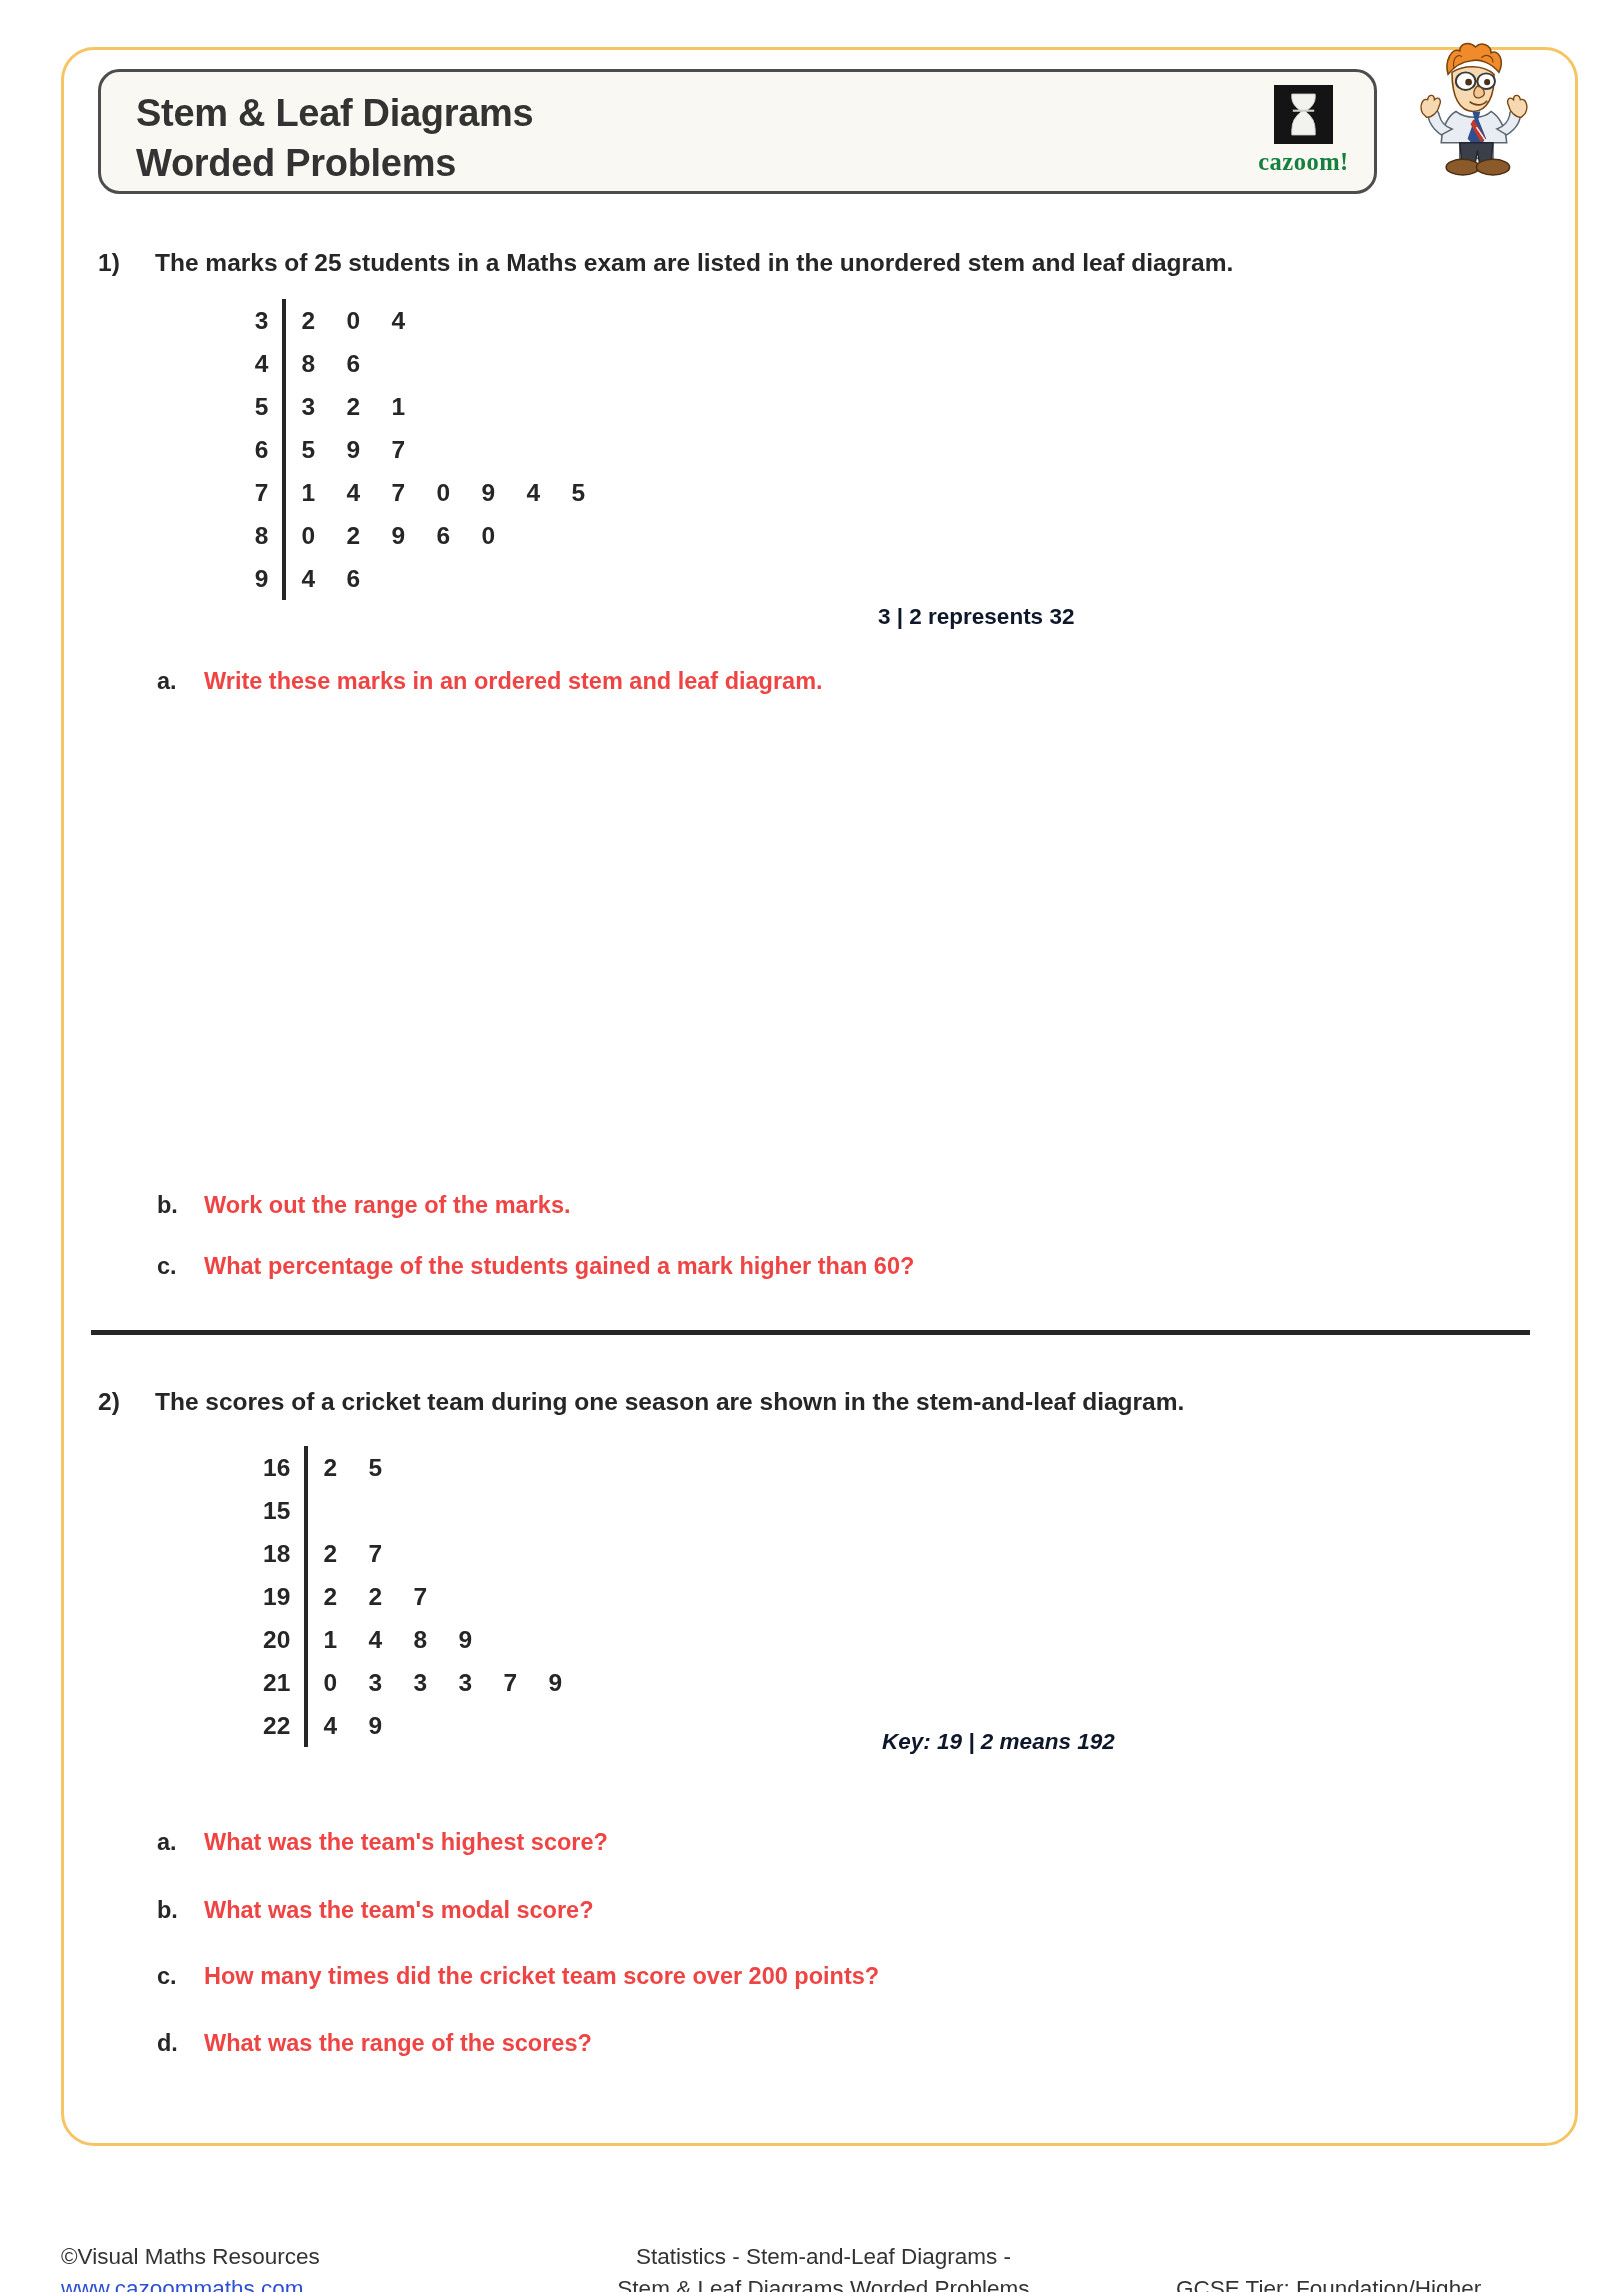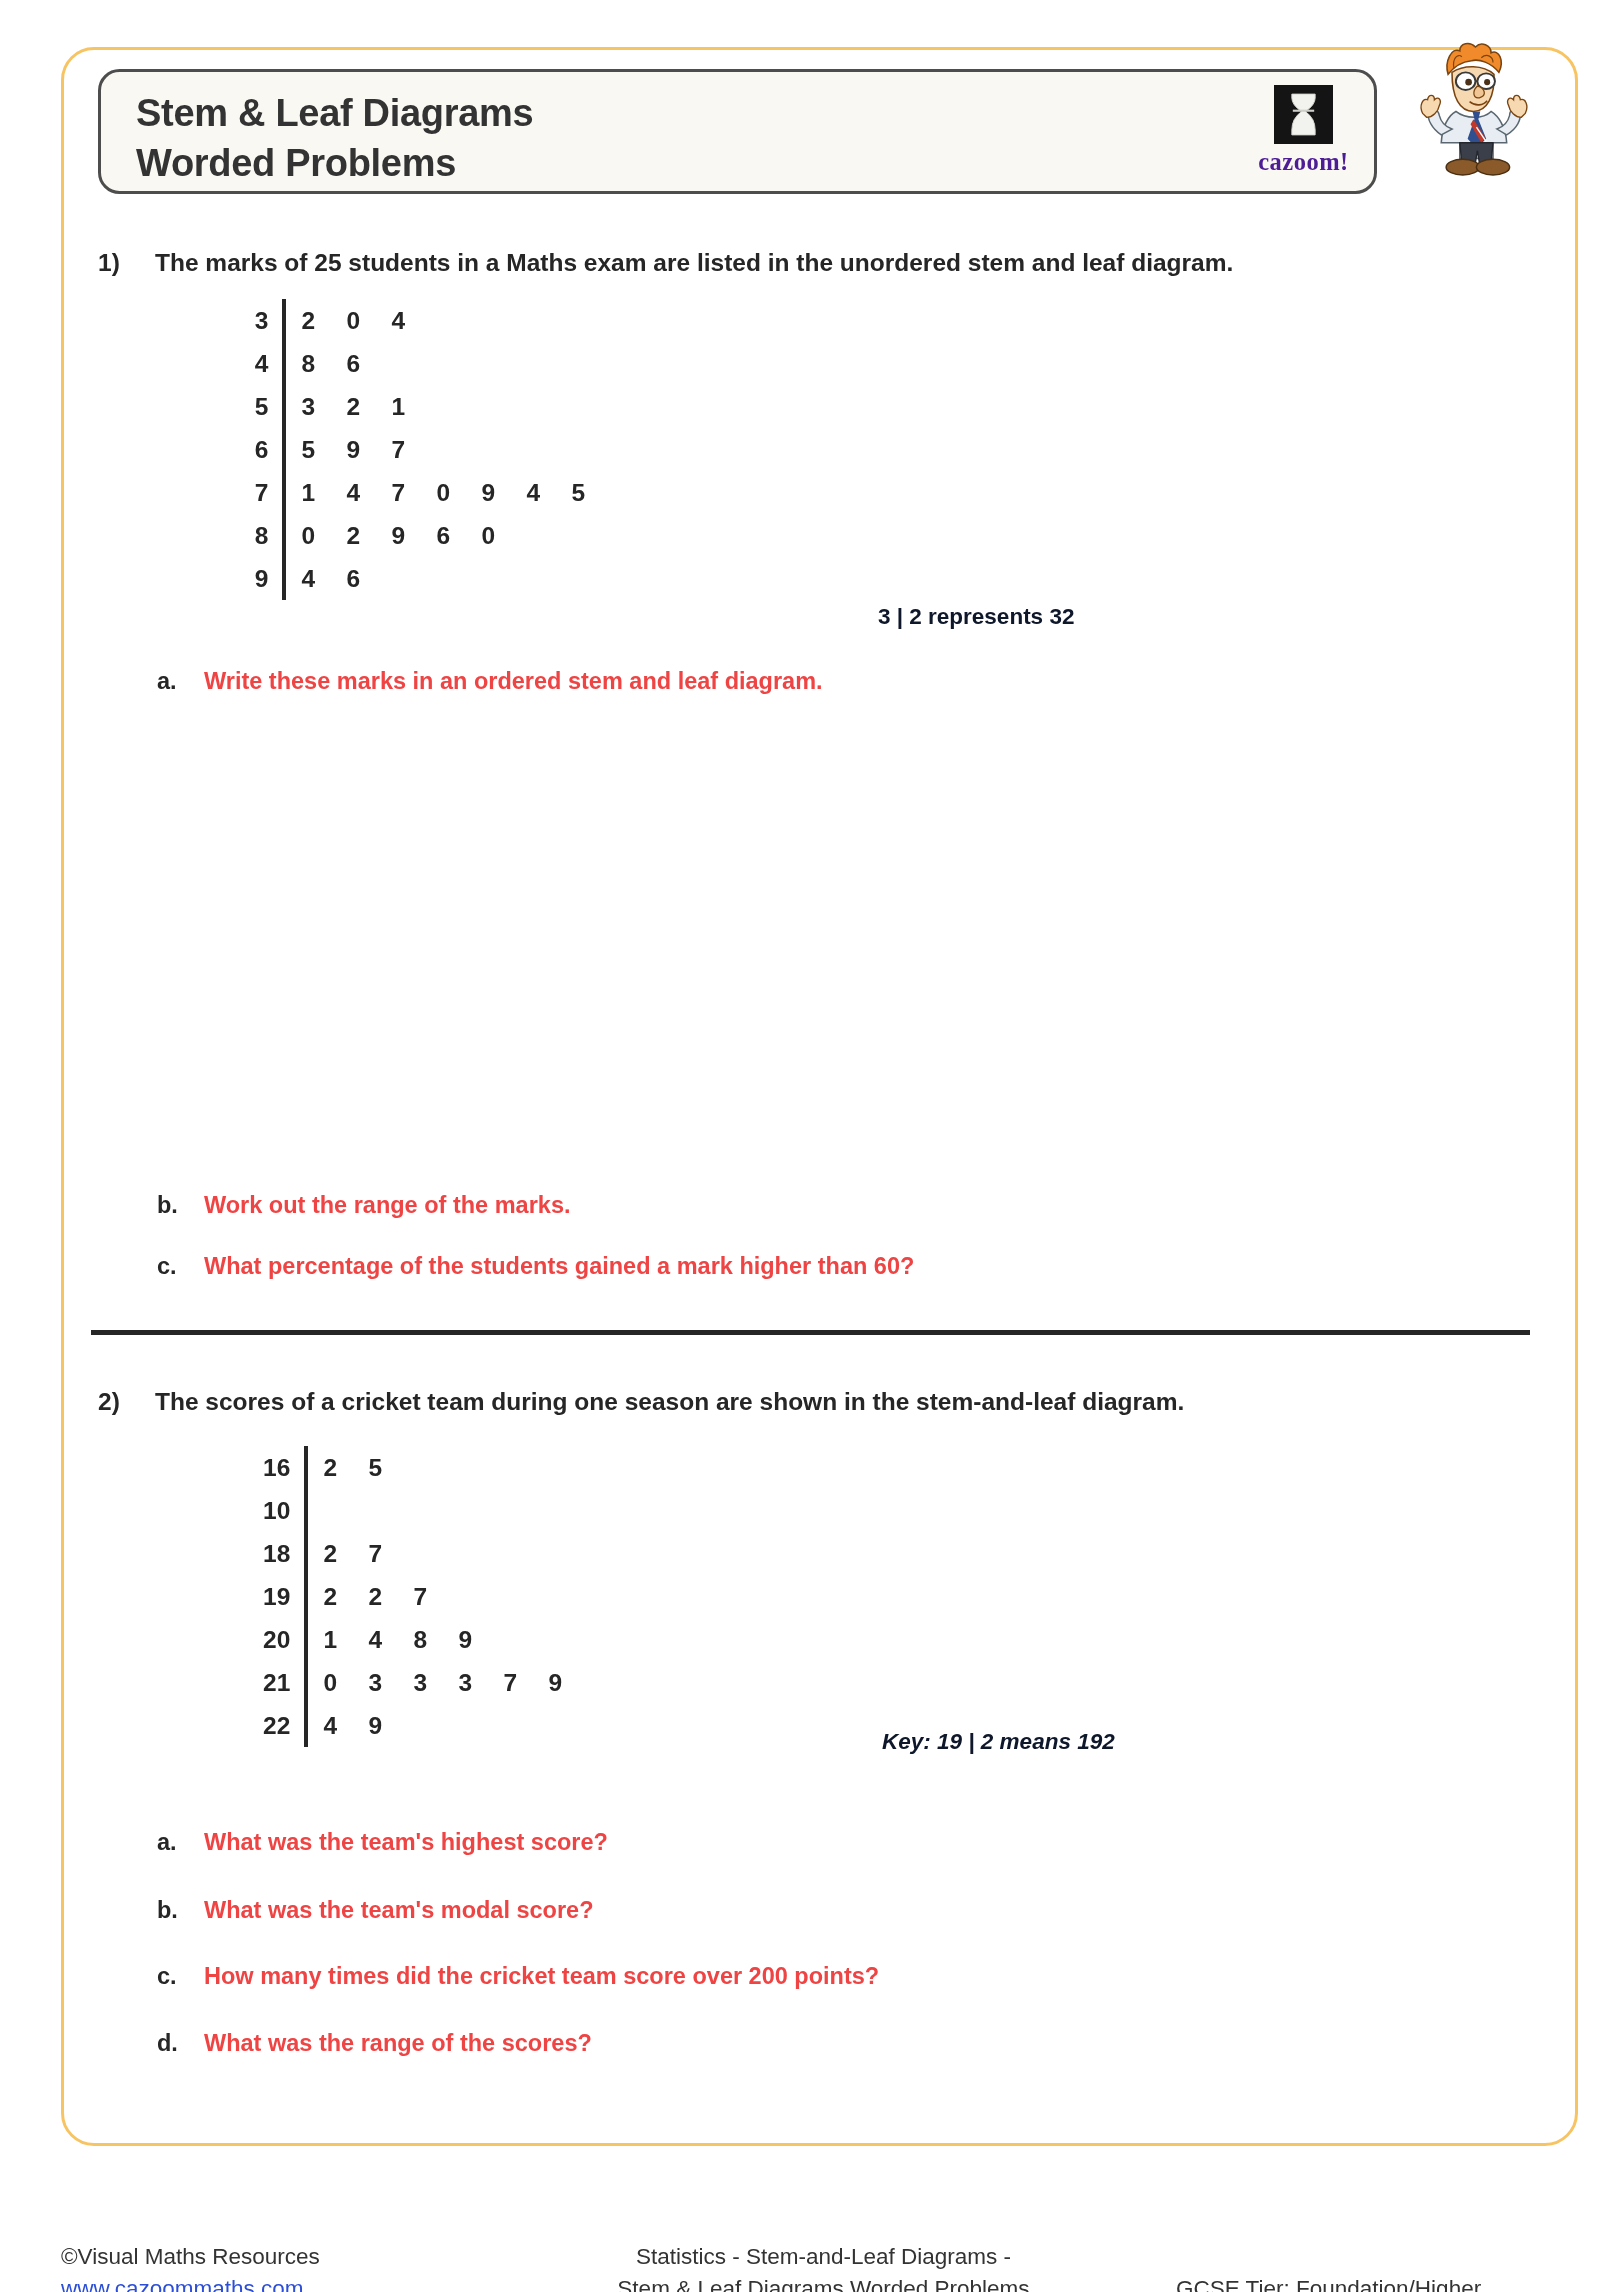--- a/index.html
+++ b/index.html
@@ -73,21 +73,21 @@
     display: flex;
     align-items: center;
     justify-content: center;
   }
   #logo-word {
     margin-top: 3.9px;
     font-family: "Liberation Serif", serif;
     font-weight: bold;
     font-size: 24.5px;
     letter-spacing: 0.5px;
-    color: #4c1d95;
+    color: #15803d;
   }
 
   
   #mascot {
     position: absolute;
     left: 1409px;
     top: 41px;
     width: 127px;
     height: 137px;
   }
@@ -344,21 +344,21 @@
   <div class="sl-diagram" id="diagram-2" style="left:243px; top:1446px;">
       <div class="sl-row">
         <div class="sl-stem" style="width: 61px;">16</div>
         <div class="sl-bar"></div>
         <div class="sl-leaves">
           <span class="sl-leaf">2</span>
           <span class="sl-leaf">5</span>
         </div>
       </div>
       <div class="sl-row">
-        <div class="sl-stem" style="width: 61px;">10</div>
+        <div class="sl-stem" style="width: 61px;">15</div>
         <div class="sl-bar"></div>
         <div class="sl-leaves"></div>
       </div>
       <div class="sl-row">
         <div class="sl-stem" style="width: 61px;">18</div>
         <div class="sl-bar"></div>
         <div class="sl-leaves">
           <span class="sl-leaf">2</span>
           <span class="sl-leaf">7</span>
         </div>

